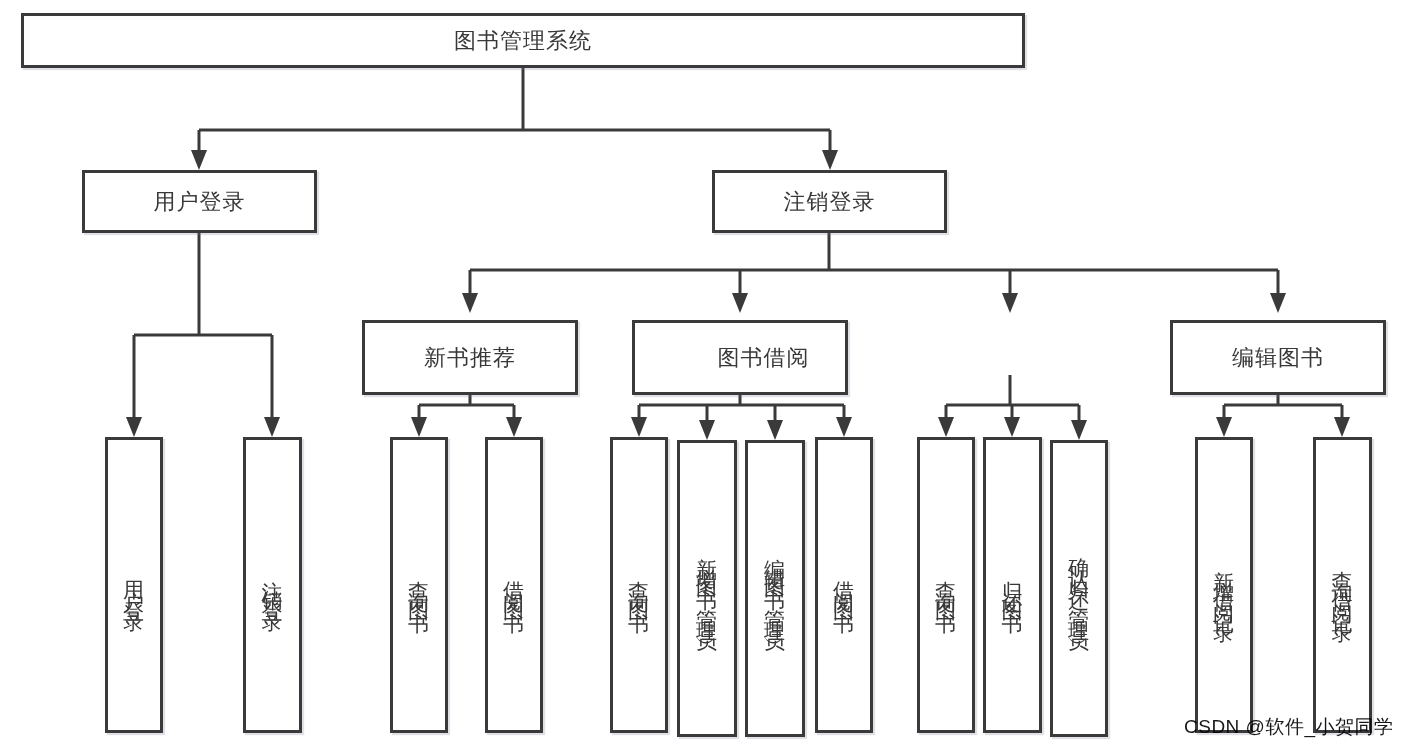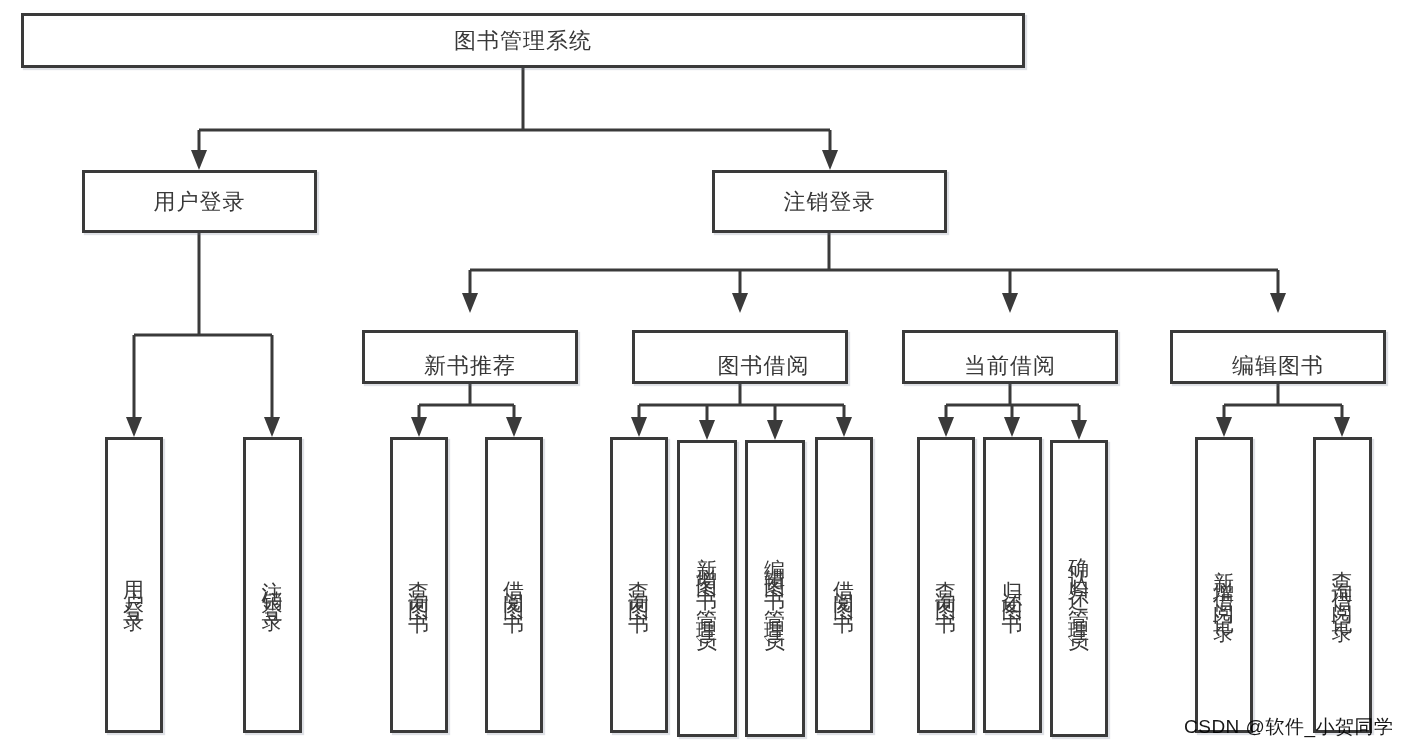--- a/index.html
+++ b/index.html
@@ -18,21 +18,21 @@
     background:#ffffff;
     border:3px solid #3a3a3a;
     box-sizing:border-box;
     display:flex;align-items:center;justify-content:center;
     color:#383838;
     box-shadow:2px 2px 1px rgba(110,120,140,0.22);
   }
   .hlabel{font-size:22px;letter-spacing:1px;white-space:nowrap;}
   .root{left:21px;top:13px;width:1004px;height:55px;}
   .lv2{top:170px;height:63px;width:235px;}
-  .lv3{top:330px;height:54px;width:216px;align-items:flex-end;}
+  .lv3{top:320px;height:75px;width:216px;}
   .leaf{top:437px;height:296px;}
   .leaf-tall{top:440px;height:297px;}
   .vtext{
     writing-mode:vertical-rl;
     text-orientation:mixed;
     font-size:21px;
     line-height:1;
     letter-spacing:0.5em;
     color:#383838;
   }
@@ -102,23 +102,20 @@
   <div class="box lv2" style="left:712px;">
     <span class="hlabel">注销登录</span>
   </div>
 
   <div class="box lv3" style="left:362px;">
     <span class="hlabel">新书推荐</span>
   </div>
   <div class="box lv3" style="left:632px;padding-left:47px;">
     <span class="hlabel">图书借阅</span>
   </div>
-  <div class="box lv3" style="left:902px;">
-    <span class="hlabel">当前借阅</span>
-  </div>
   <div class="box lv3" style="left:1170px;">
     <span class="hlabel">编辑图书</span>
   </div>
 
   <div class="box leaf" style="left:105px;width:58px;">
     <span class="vtext">用户登录</span>
   </div>
   <div class="box leaf" style="left:243px;width:59px;">
     <span class="vtext">注销登录</span>
   </div>

